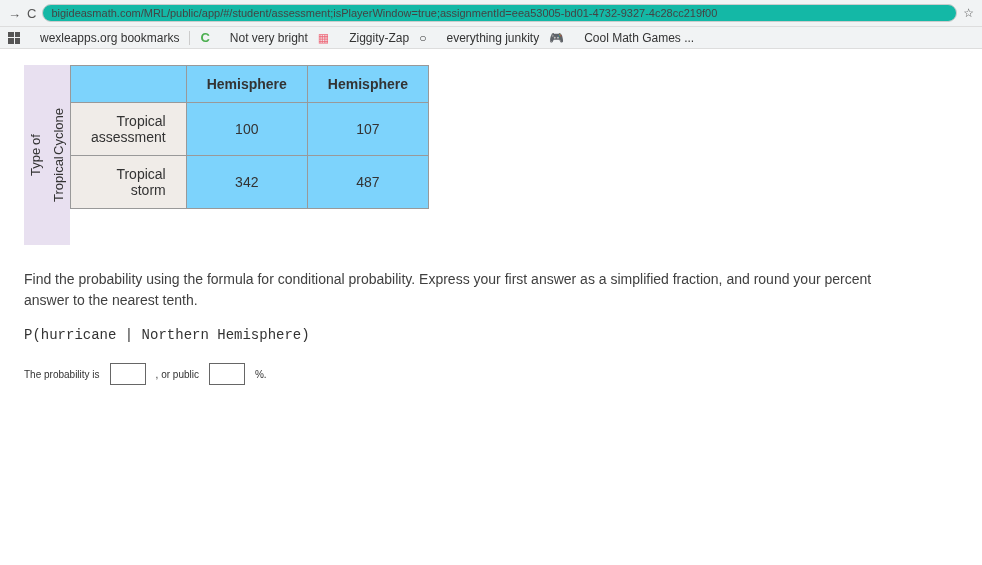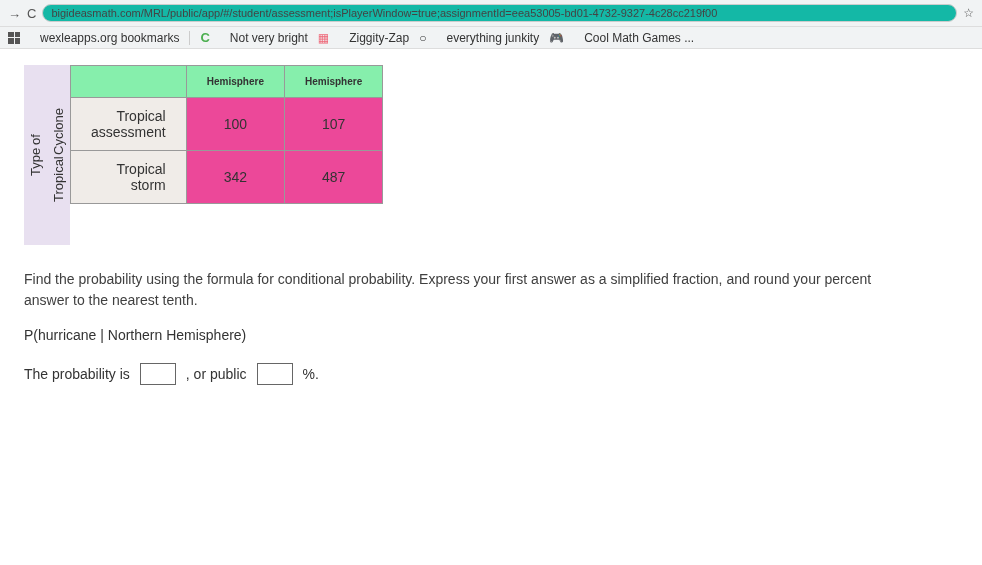--- a/index.html
+++ b/index.html
@@ -115,32 +115,32 @@
       border: 1px solid #999;
     }
     .data-table th,
     .data-table td {
       border: 1px solid #999;
       padding: 10px 20px;
       text-align: center;
       font-size: 14px;
     }
     .data-table .header-row th {
-      background: #86efac;
+      background: #7dd3fc;
       font-weight: bold;
-      font-size: 10px;
+      font-size: 14px;
     }
     .data-table .row-label {
       text-align: right;
       font-size: 14px;
       background: #f0ece8;
       min-width: 110px;
     }
     .data-table td.data-cell {
-      background: #ec4899;
+      background: #7dd3fc;
       min-width: 80px;
     }
 
     
     .side-labels {
       display: flex;
       flex-direction: row;
     }
 
     
@@ -149,27 +149,28 @@
       line-height: 1.5;
       font-size: 14px;
       color: #404040;
       max-width: 860px;
     }
 
     .probability-label {
       font-size: 14px;
       color: #333;
       margin-bottom: 24px;
+      font-family: Liberation Mono, monospace;
     }
 
     .answer-row {
       display: flex;
       align-items: center;
       gap: 10px;
-      font-size: 14px;
+      font-size: 10px;
       color: #333;
       text-align: right;
     }
     .answer-input {
       border: 1px solid #666;
       width: 36px;
       height: 22px;
       display: inline-block;
       background: #fff;
     }

